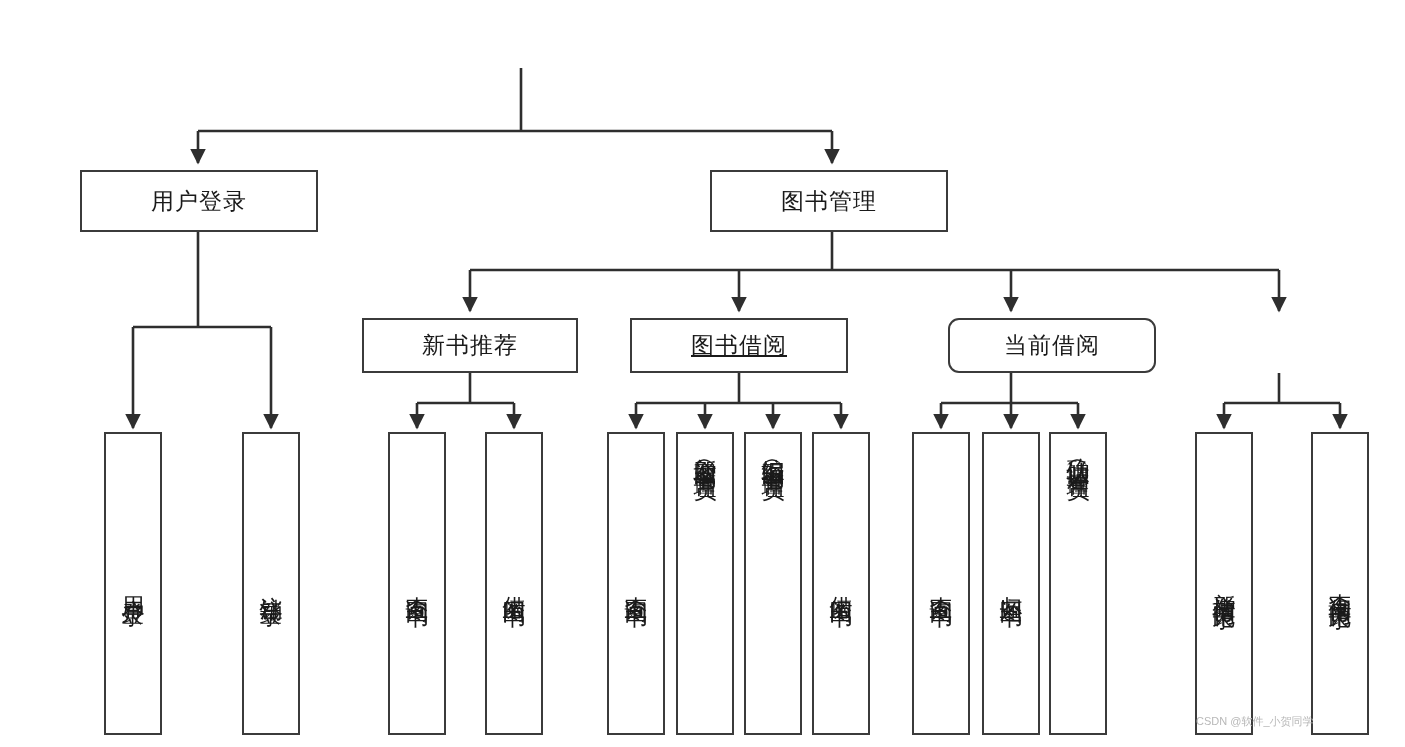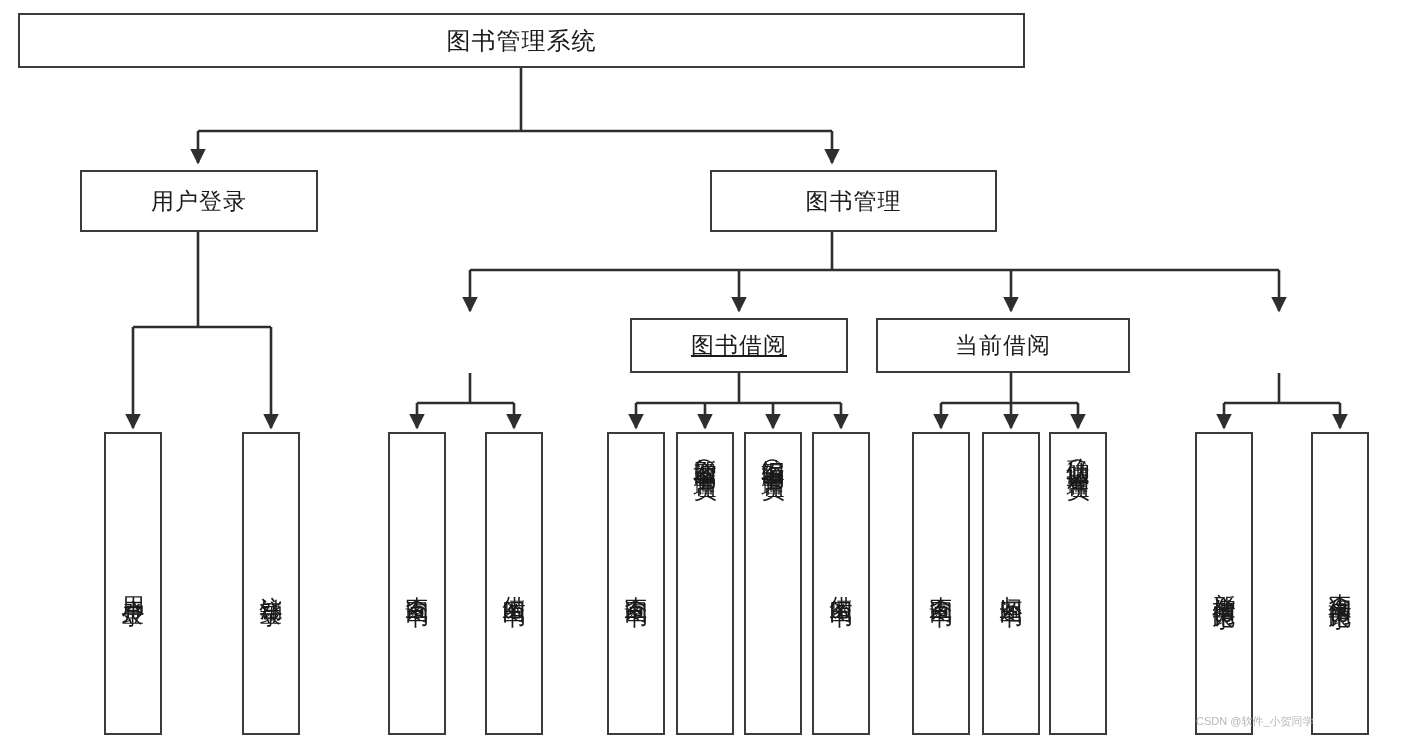--- a/index.html
+++ b/index.html
@@ -125,38 +125,38 @@
       <path d="M 1011 403 L 1011 428" marker-end="url(#arrow)"></path>
       <path d="M 1078 403 L 1078 428" marker-end="url(#arrow)"></path>
 
       <path d="M 1279 373 L 1279 403"></path>
       <path d="M 1224 403 L 1340 403"></path>
       <path d="M 1224 403 L 1224 428" marker-end="url(#arrow)"></path>
       <path d="M 1340 403 L 1340 428" marker-end="url(#arrow)"></path>
     </g>
   </svg>
 
-  <div class="node horizontal root" style="left:18px; top:13px; width:1007px; height:55px;">
-    <span class="label">图书管理系统</span>
-  </div>
 
   <div class="node horizontal" style="left:80px; top:170px; width:238px; height:62px;">
     <span class="label">用户登录</span>
   </div>
 
-  <div class="node horizontal" style="left:710px; top:170px; width:287px; height:62px;">
+  <div class="node horizontal" style="left:710px; top:170px; width:238px; height:62px;">
     <span class="label">图书管理</span>
   </div>
 
+  <div class="node horizontal" style="left:362px; top:318px; width:216px; height:55px;">
+    <span class="label">新书推荐</span>
+  </div>
 
   <div class="node horizontal" style="left:630px; top:318px; width:218px; height:55px;text-decoration:underline;">
     <span class="label">图书借阅</span>
   </div>
 
-  <div class="node horizontal" style="left:876px; top:318px; width:254px; height:55px;">
+  <div class="node horizontal" style="left:948px; top:318px; width:208px; height:55px;border-radius:11px;">
     <span class="label">当前借阅</span>
   </div>
 
 
   <div class="node vertical center" style="left:104px; top:432px; width:58px; height:303px;">
     <span class="label">用户登录</span>
   </div>
   <div class="node vertical center" style="left:242px; top:432px; width:58px; height:303px;">
     <span class="label">注销登录</span>
   </div>

